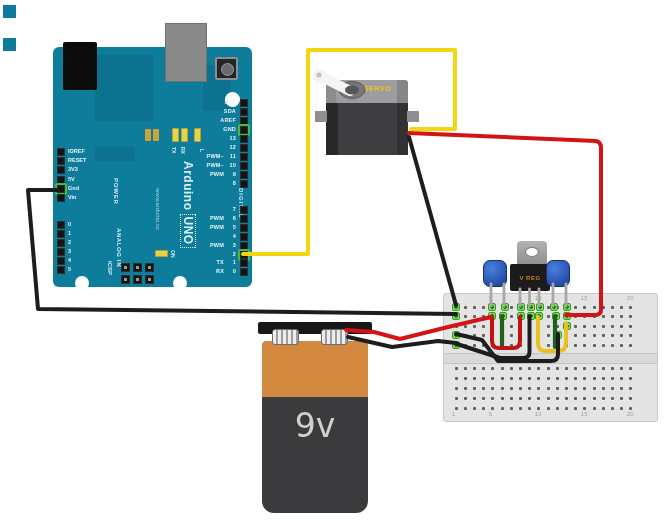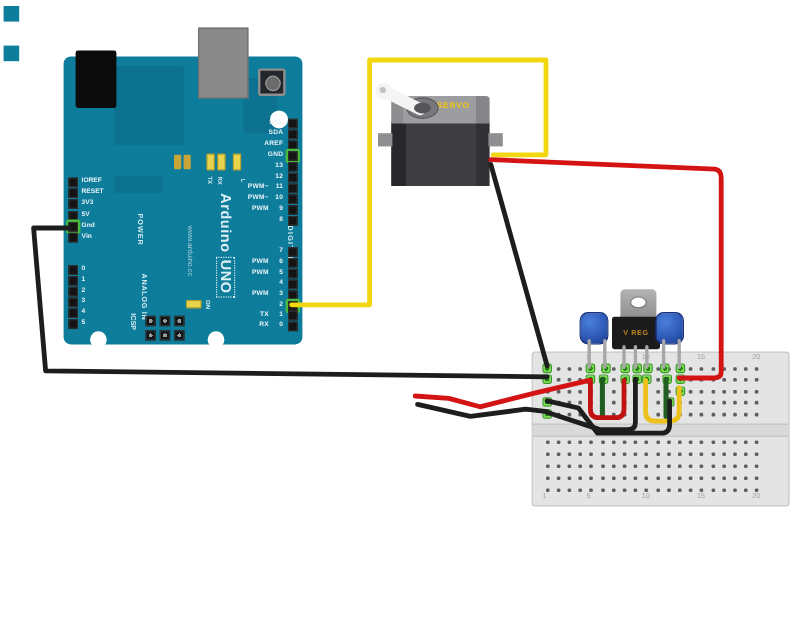--- a/index.html
+++ b/index.html
@@ -457,20 +457,29 @@
         <div class="bb-green" style="left: 91px; top: 18px;"></div>
         <div class="bb-green" style="left: 108px; top: 18px;"></div>
         <div class="bb-green" style="left: 119px; top: 18px;"></div>
         <div class="bb-green" style="left: 119px; top: 28px;"></div>
         <div class="bb-green" style="left: 8px; top: 37px;"></div>
         <div class="bb-green" style="left: 110px; top: 37px;"></div>
         <div class="bb-green" style="left: 8px; top: 47px;"></div>
       </div>
   </div>
 
+  <div class="battery">
+    <div class="bat-cap"></div>
+    <div class="bat-body">
+      <div class="bat-orange"></div>
+      <div class="bat-label">9v</div>
+    </div>
+    <div class="bat-term" style="left:14px;"></div>
+    <div class="bat-term" style="left:63px;"></div>
+  </div>
 
   <div class="servo">
     <div class="servo-body"></div>
     <div class="servo-top"></div>
     <div class="servo-ear" style="left:10px;"></div>
     <div class="servo-ear" style="left:102px;"></div>
     <div class="servo-label">SERVO</div>
   </div>
 
   <div class="vreg-tab">

